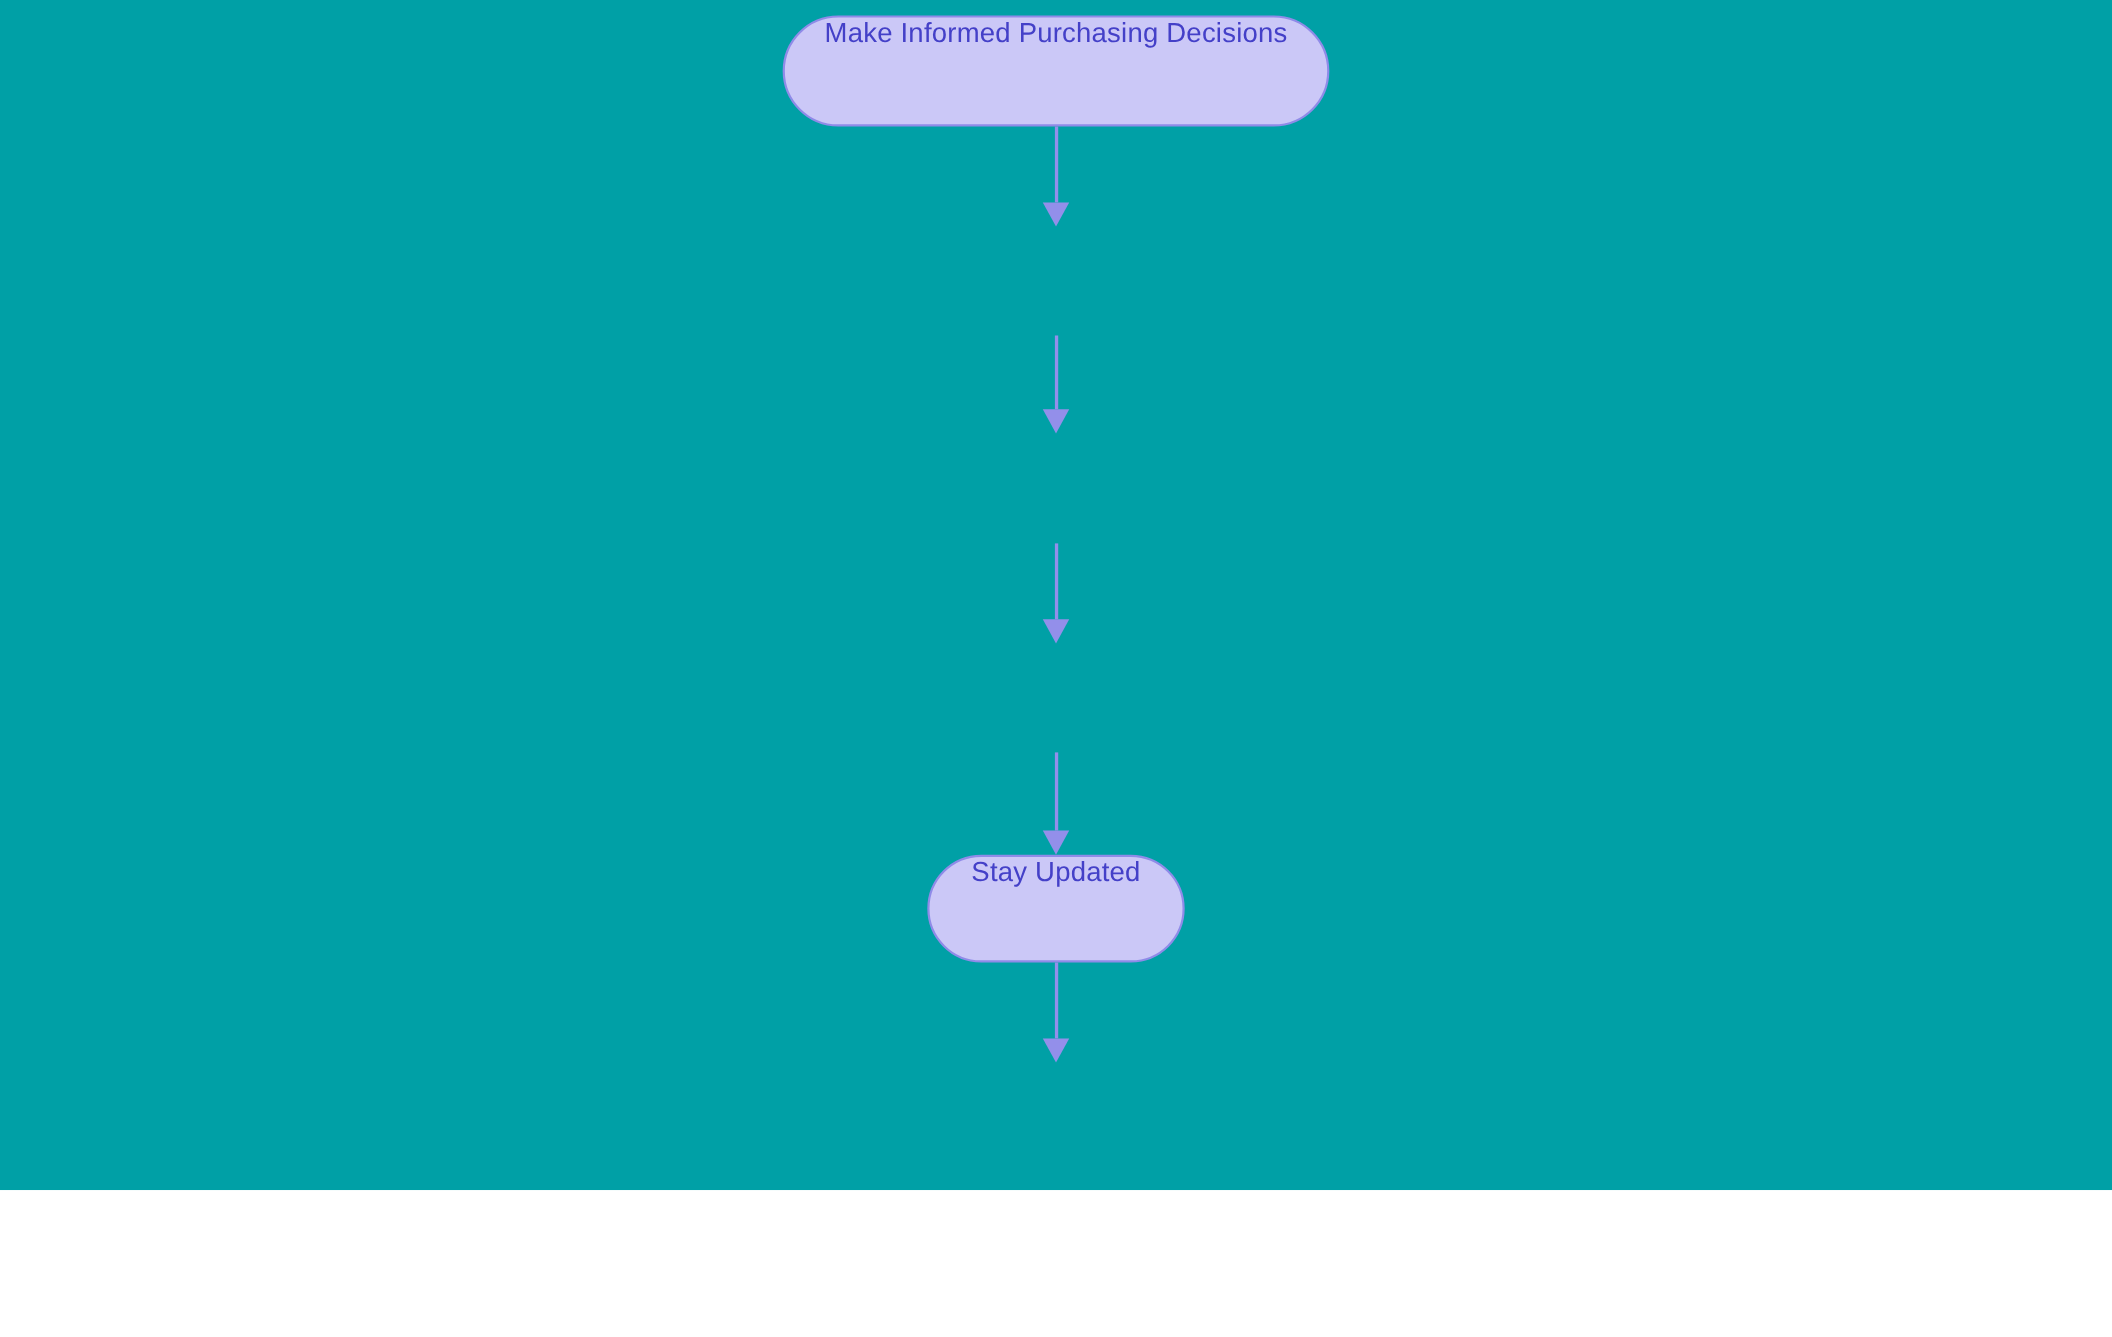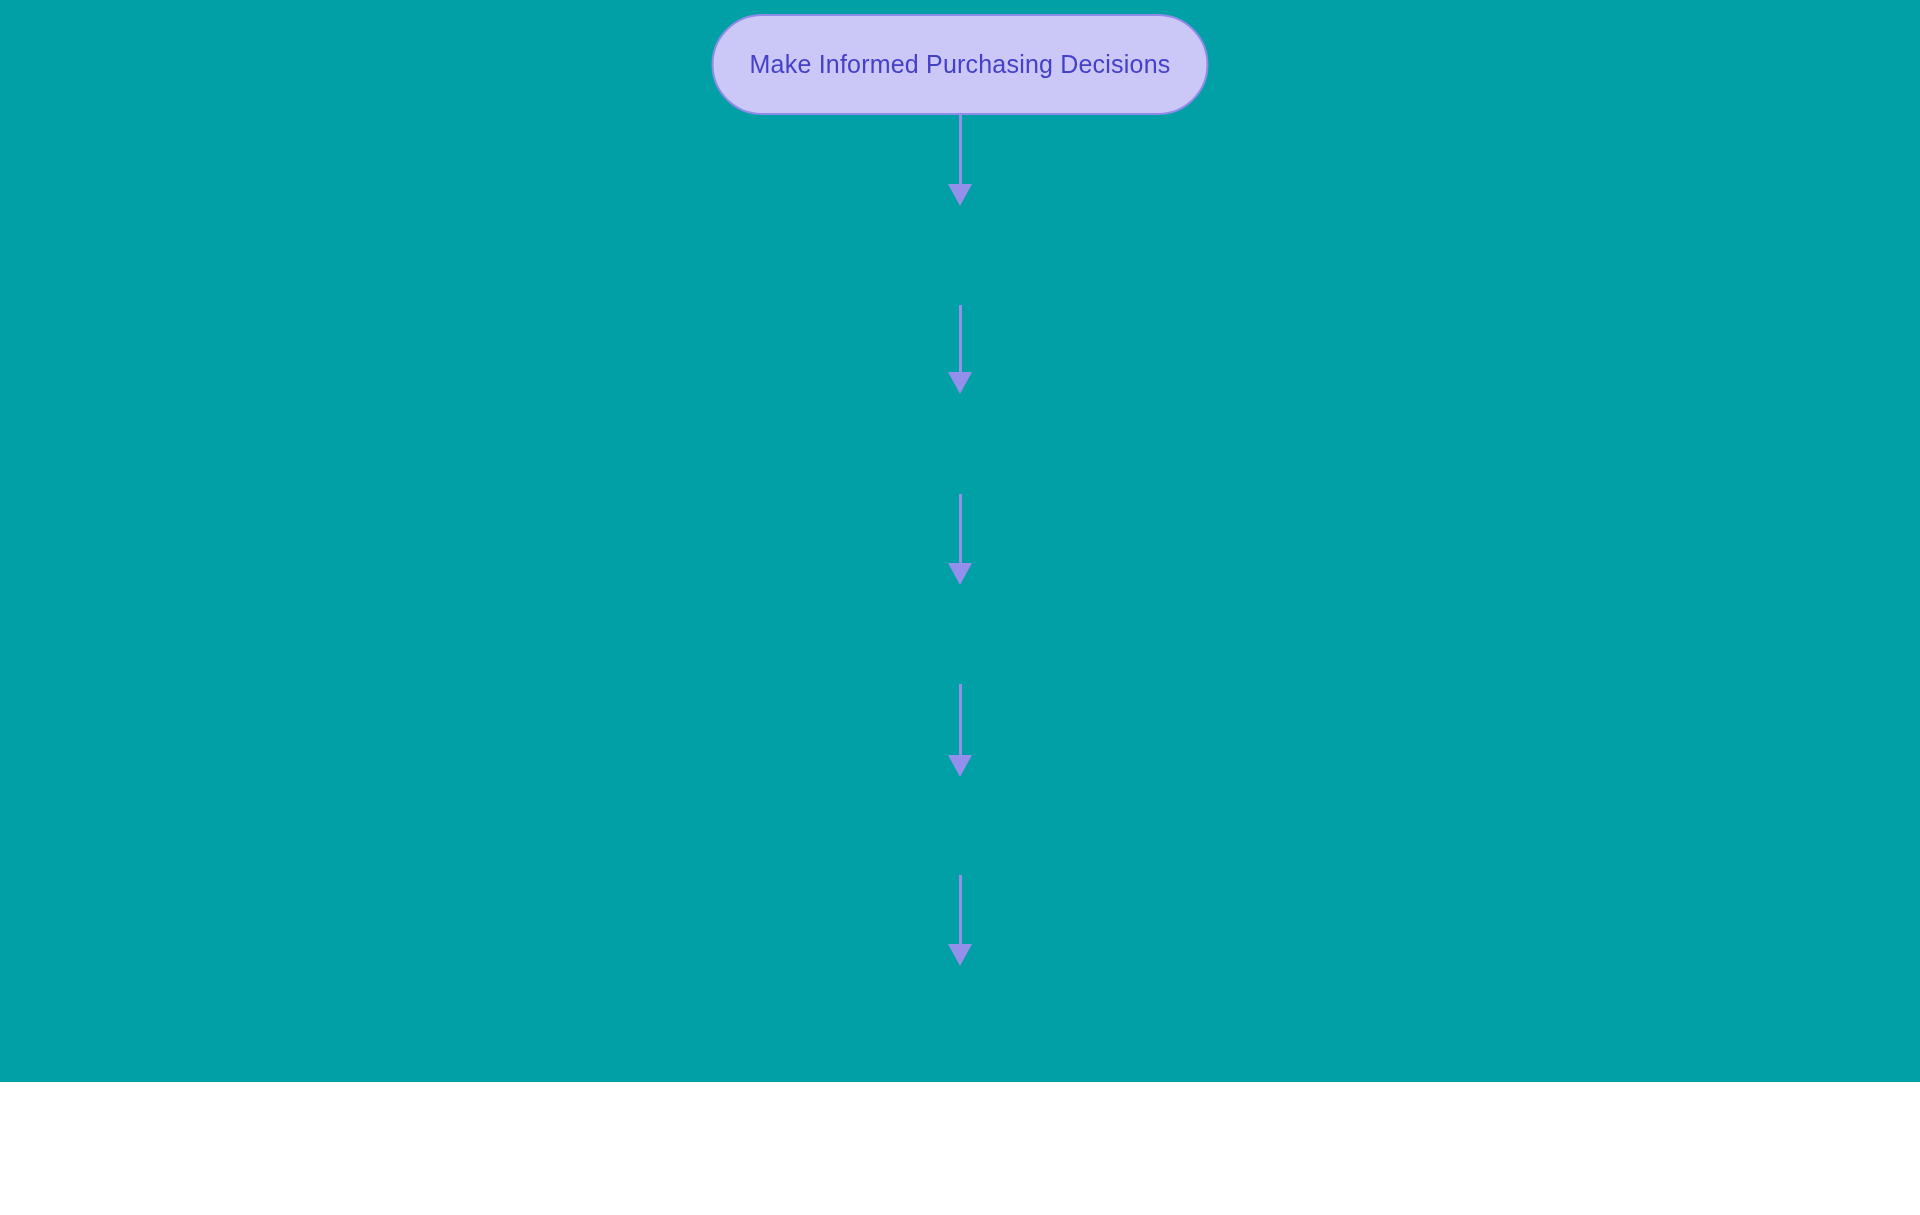--- a/index.html
+++ b/index.html
@@ -30,21 +30,21 @@
     height: 133px;
     background: var(--footer-background, #ffffff);
   }
 
   .node {
     position: absolute;
     left: 50%;
     transform: translateX(-50%);
     box-sizing: border-box;
     display: flex;
-    align-items: center;
+    align-items: flex-start;
     justify-content: center;
     background: var(--node-fill, #CBC8F7);
     border: 2px solid var(--node-border, #8F8BE8);
     border-radius: 52px;
     color: var(--node-text, #4440C8);
     font-size: 25px;
     letter-spacing: 0.2px;
     text-align: center;
     white-space: nowrap;
   }
@@ -108,20 +108,23 @@
     <div class="line"></div>
     <div class="head"></div>
   </div>
 
 
   <div class="connector a3">
     <div class="line"></div>
     <div class="head"></div>
   </div>
 
+  <div class="node n4">
+    <span>Stay Updated</span>
+  </div>
 
   <div class="connector a4">
     <div class="line"></div>
     <div class="head"></div>
   </div>
 
 
 </div>
 
 <div class="footer-strip"></div>

